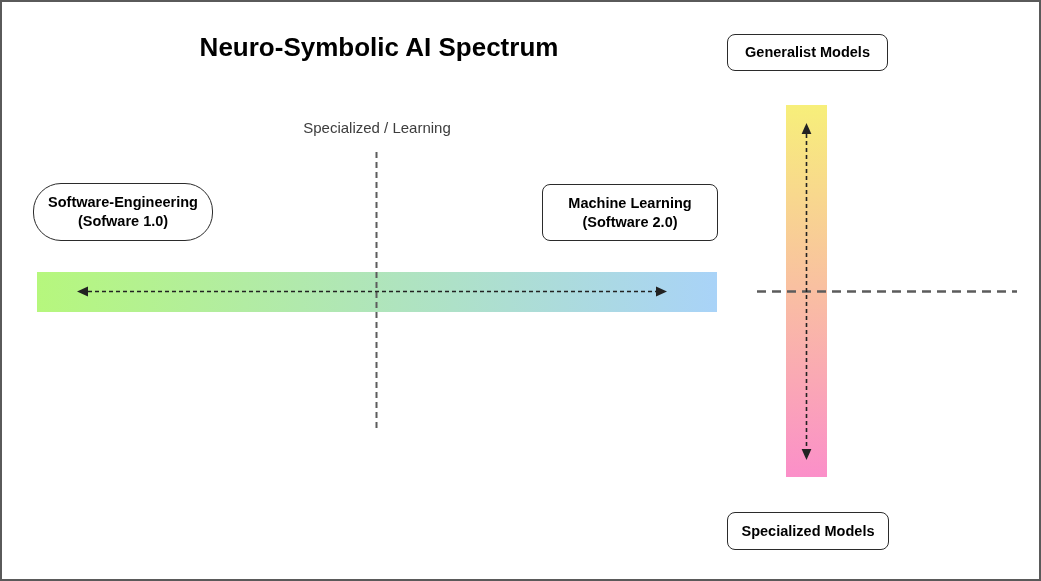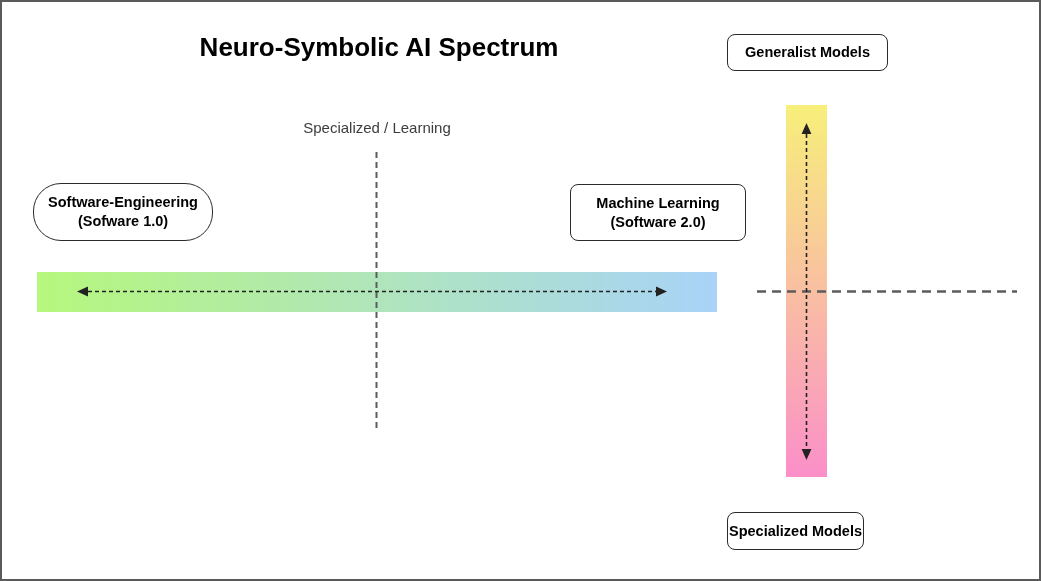--- a/index.html
+++ b/index.html
@@ -45,23 +45,23 @@
     flex-direction: column;
     align-items: center;
     justify-content: center;
     font-size: 14.5px;
     font-weight: bold;
     color: #000000;
     line-height: 19px;
     text-align: right;
   }
   .node-box.se   { left: 31px;  top: 181px; width: 180px; height: 58px; border-radius: 28px; }
-  .node-box.ml   { left: 540px; top: 182px; width: 176px; height: 57px; margin-left: 28px; }
+  .node-box.ml   { left: 540px; top: 182px; width: 176px; height: 57px; }
   .node-box.gen  { left: 725px; top: 32px;  width: 161px; height: 37px; }
-  .node-box.spec { left: 725px; top: 510px; width: 137px; height: 38px; }
+  .node-box.spec { left: 725px; top: 510px; width: 162px; height: 38px; }
 
   .spectrum-bar { position: absolute; }
   .spectrum-bar.horizontal { left: 35px;  top: 270px; width: 680px; height: 40px; }
   .spectrum-bar.vertical   { left: 784px; top: 103px; width: 41px;  height: 372px; }
 
   svg.overlay {
     position: absolute;
     left: 0; top: 0;
     width: 1041px; height: 581px;
     pointer-events: none;

